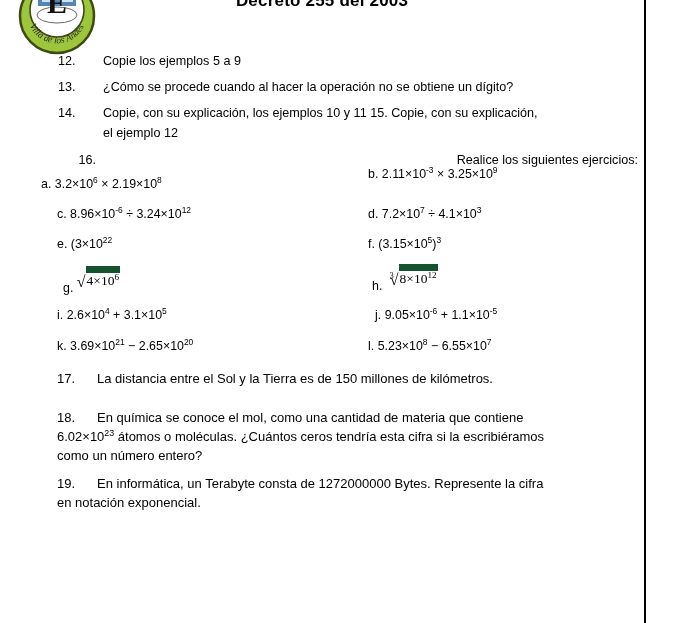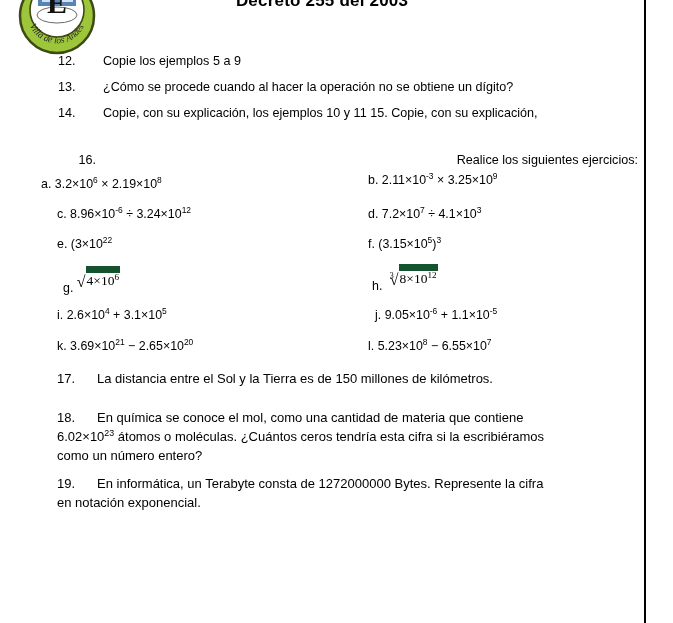--- a/index.html
+++ b/index.html
@@ -180,33 +180,34 @@
     </div>
 
     <div class="num-item" style="left:58px; top:77px; width:580px;">
       <span class="n">13.</span>
       <span class="txt">¿Cómo se procede cuando al hacer la operación no se obtiene un dígito?</span>
     </div>
 
     <div class="num-item" style="left:58px; top:103px; width:585px;">
       <span class="n">14.</span>
       <span class="txt">Copie, con su explicación, los ejemplos 10 y 11 15.   Copie, con su explicación,</span>
+      <span class="txt cont">el ejemplo 12</span>
     </div>
 
     <div class="num-item" style="left:58px; top:150px; width:580px;text-align:right;">
       <span class="n">16.</span>
       <span class="txt">Realice los siguientes ejercicios:</span>
     </div>
 
     <div class="ex" style="left:41px; top:176px;">
       <span class="lbl">a.</span>
       <span><span>3.2</span>×10<sup>6</sup> <span>×</span> <span>2.19</span>×10<sup>8</sup></span>
     </div>
 
-    <div class="ex" style="left:368px; top:172px;">
+    <div class="ex" style="left:368px; top:166px;">
       <span class="lbl">b.</span>
       <span><span>2.11</span>×10<sup>-3</sup> <span>×</span> <span>3.25</span>×10<sup>9</sup></span>
     </div>
 
     <div class="ex" style="left:57px; top:206px;">
       <span class="lbl">c.</span>
       <span><span>8.96</span>×10<sup>-6</sup> <span>÷</span> <span>3.24</span>×10<sup>12</sup></span>
     </div>
 
     <div class="ex" style="left:368px; top:206px;">

